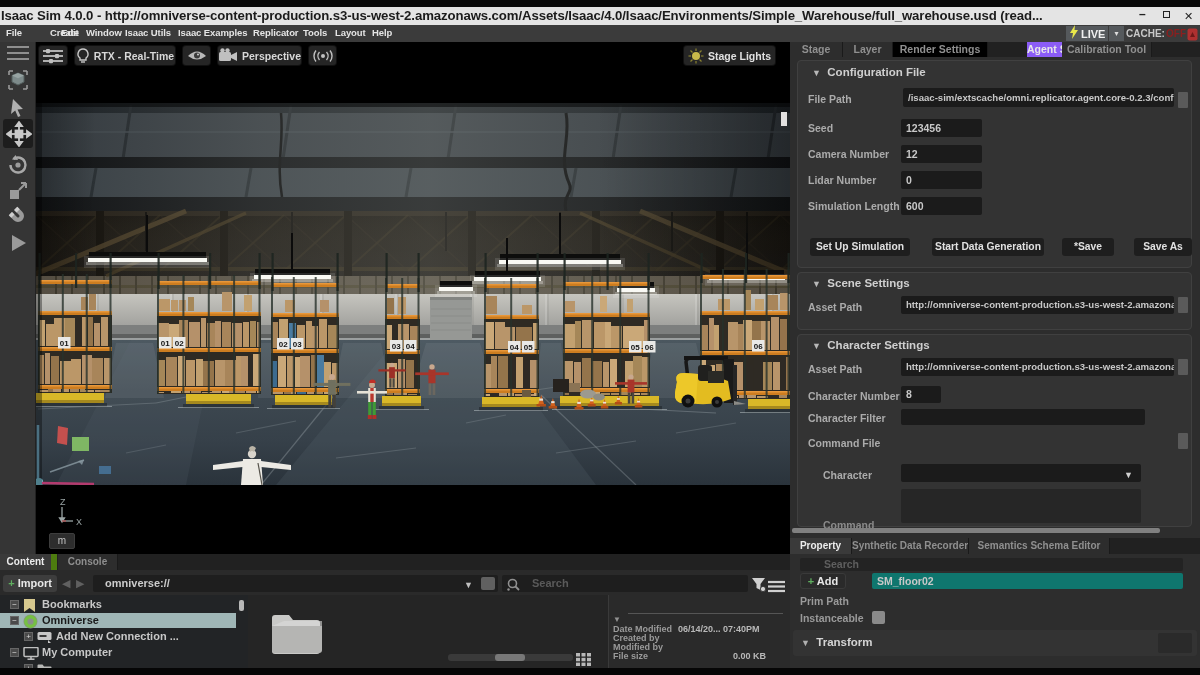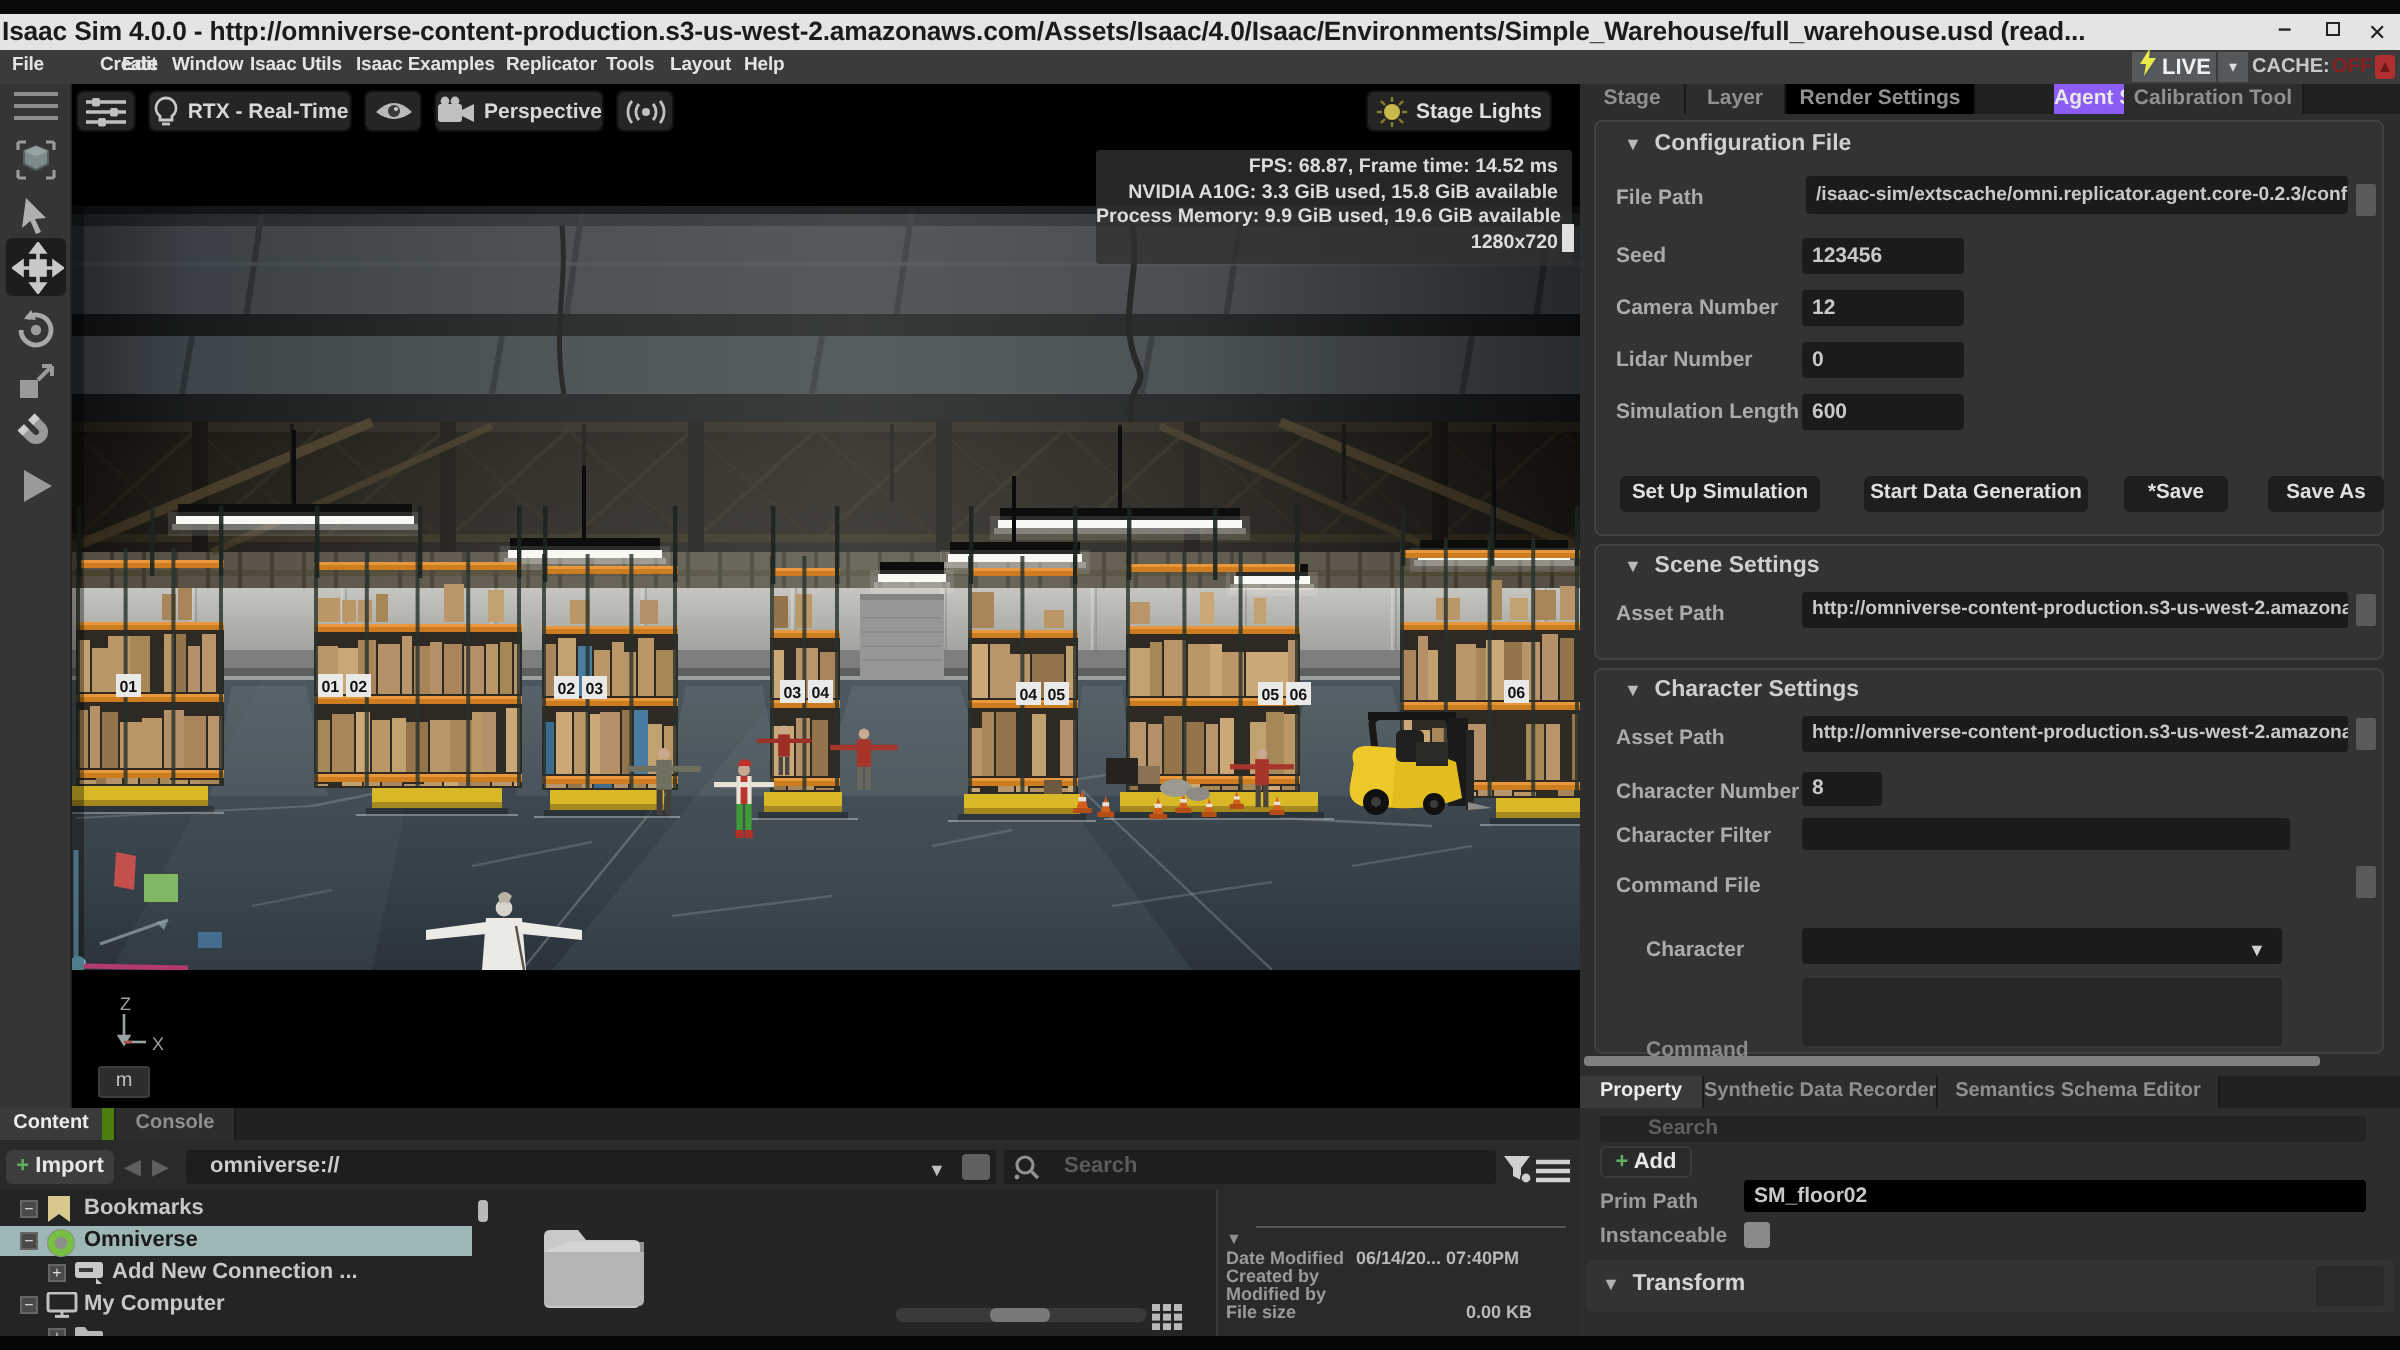--- a/index.html
+++ b/index.html
@@ -836,21 +836,20 @@
           <line x1="0.5" y1="8" x2="3" y2="8"></line>
           <line x1="13" y1="8" x2="15.5" y2="8"></line>
           <line x1="2.5" y1="2.5" x2="4.5" y2="4.5"></line>
           <line x1="11.5" y1="11.5" x2="13.5" y2="13.5"></line>
           <line x1="2.5" y1="13.5" x2="4.5" y2="11.5"></line>
           <line x1="11.5" y1="4.5" x2="13.5" y2="2.5"></line>
         </g>
       </svg>
       <span class="b" style="color:#e0e0e0;font-size:10.5px;">Stage Lights</span>
     </div>
-<div class="abs b" style="left:548px;top:75px;width:238px;background:#303030c8;border-radius:2px;color:#dcdcdc;font-size:9.8px;line-height:12.6px;text-align:right;padding:3px 7px 4px 0;white-space:nowrap;">FPS: 68.87, Frame time: 14.52 ms<br>NVIDIA A10G: 3.3 GiB used, 15.8 GiB available<br>Process Memory: 9.9 GiB used, 19.6 GiB available<br>1280x720</div>
 <div class="abs" style="left:781px;top:112px;width:6px;height:14px;background:#e0e0e0;"></div>
 <div class="abs" style="left:52px;top:496px;width:40px;height:34px;">
 <svg width="40" height="34" viewBox="0 0 40 34">
         <g fill="#9aa4a4" font-family="Liberation Sans" font-size="9">
 <text x="8" y="9">Z</text>
           <text x="24" y="29">X</text>
         </g>
 <g stroke="#9aa4a4" stroke-width="1.3" fill="#9aa4a4">
 <line x1="10" y1="11" x2="10" y2="23"></line>
           <path d="M10,26 l-2.5,-4 h5 Z"></path>
@@ -905,21 +904,21 @@
 <div class="abs b" style="left:901px;top:489px;width:240px;height:34px;background:#262626;border-radius:2px;color:#c8c8c8;font-size:10.5px;line-height:34px;padding-left:5px;white-space:nowrap;overflow:hidden;"></div>
 <div class="abs b" style="left:823px;top:519px;color:#8a8a8a;font-size:10.5px;">Command</div>
 <div class="abs" style="left:792px;top:528px;width:368px;height:5px;background:#808080;border-radius:2px;"></div>
 <div class="abs" style="left:790px;top:538px;width:410px;height:130px;background:#2d2d2d;"></div>
 <div class="abs" style="left:790px;top:538px;width:410px;height:16px;background:#212121;"></div>
 <div class="abs b" style="left:790px;top:538px;width:62px;height:16px;background:#3a3a3a;color:#ececec;font-size:10px;text-align:center;line-height:16px;border-right:1px solid #1a1a1a;white-space:nowrap;overflow:hidden;">Property</div>
 <div class="abs b" style="left:852px;top:538px;width:117px;height:16px;background:#2d2d2d;color:#8f8f8f;font-size:10px;text-align:center;line-height:16px;border-right:1px solid #1a1a1a;white-space:nowrap;overflow:hidden;">Synthetic Data Recorder</div>
 <div class="abs b" style="left:969px;top:538px;width:141px;height:16px;background:#2d2d2d;color:#8f8f8f;font-size:10px;text-align:center;line-height:16px;border-right:1px solid #1a1a1a;white-space:nowrap;overflow:hidden;">Semantics Schema Editor</div>
 <div class="abs b" style="left:800px;top:558px;width:383px;height:13px;background:#232323;border-radius:2px;color:#c8c8c8;font-size:10.5px;line-height:13px;padding-left:24px;white-space:nowrap;overflow:hidden;"><span style="color:#5f5f5f">Search</span></div>
 <div class="abs b" style="left:800px;top:573px;width:46px;height:16px;background:#2a2a2a;border:1px solid #3a3a3a;border-radius:3px;color:#e8e8e8;font-size:11px;text-align:center;line-height:15px;"><span style="color:#5fae5f;">+</span> Add</div>
-<div class="abs b" style="left:872px;top:590px;width:311px;height:16px;background:#000000;border-radius:2px;color:#c8c8c8;font-size:10.5px;line-height:16px;padding-left:5px;white-space:nowrap;overflow:hidden;">SM_floor02</div>
+<div class="abs b" style="left:872px;top:573px;width:311px;height:16px;background:#0f766e;border-radius:2px;color:#c8c8c8;font-size:10.5px;line-height:16px;padding-left:5px;white-space:nowrap;overflow:hidden;">SM_floor02</div>
 <div class="abs b" style="left:800px;top:595px;color:#9a9a9a;font-size:10.5px;">Prim Path</div>
 <div class="abs b" style="left:800px;top:612px;color:#9a9a9a;font-size:10.5px;">Instanceable</div>
 <div class="abs" style="left:872px;top:611px;width:13px;height:13px;background:#8a8a8a;border-radius:2px;"></div>
 <div class="abs" style="left:793px;top:630px;width:404px;height:26px;background:#333333;border-radius:3px;"></div>
 <div class="abs b" style="left:801px;top:636px;color:#d5d5d5;font-size:11.5px;"><span style="font-size:9px;color:#b0b0b0;">▼</span>&nbsp;&nbsp;Transform</div>
 <div class="abs" style="left:1158px;top:633px;width:34px;height:20px;background:#2a2a2a;border-radius:2px;"></div>
 <div class="abs" style="left:0;top:555px;width:790px;height:113px;background:#262626;"></div>
 <div class="abs" style="left:0;top:554px;width:790px;height:16px;background:#212121;"></div>
 <div class="abs b" style="left:0px;top:554px;width:57px;height:16px;background:#3a3a3a;color:#ececec;font-size:10px;text-align:center;line-height:16px;border-right:6px solid #4d7c0f;white-space:nowrap;overflow:hidden;">Content</div>
 <div class="abs b" style="left:58px;top:554px;width:60px;height:16px;background:#2d2d2d;color:#8f8f8f;font-size:10px;text-align:center;line-height:16px;border-right:1px solid #1a1a1a;white-space:nowrap;overflow:hidden;">Console</div>

